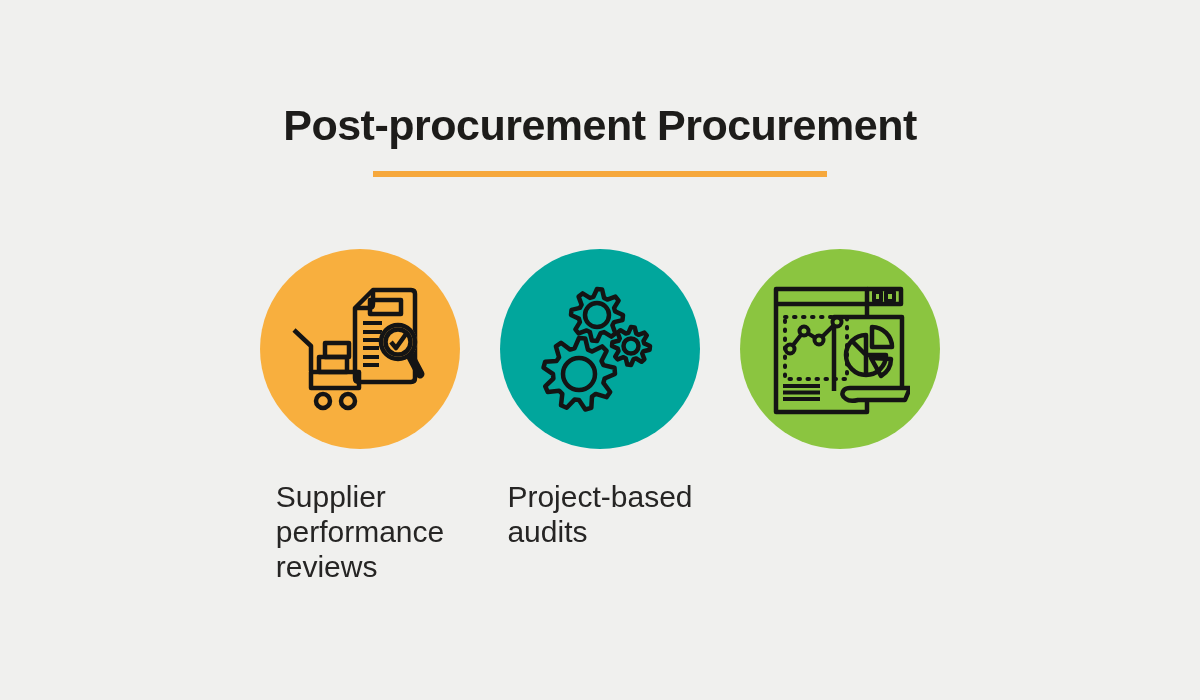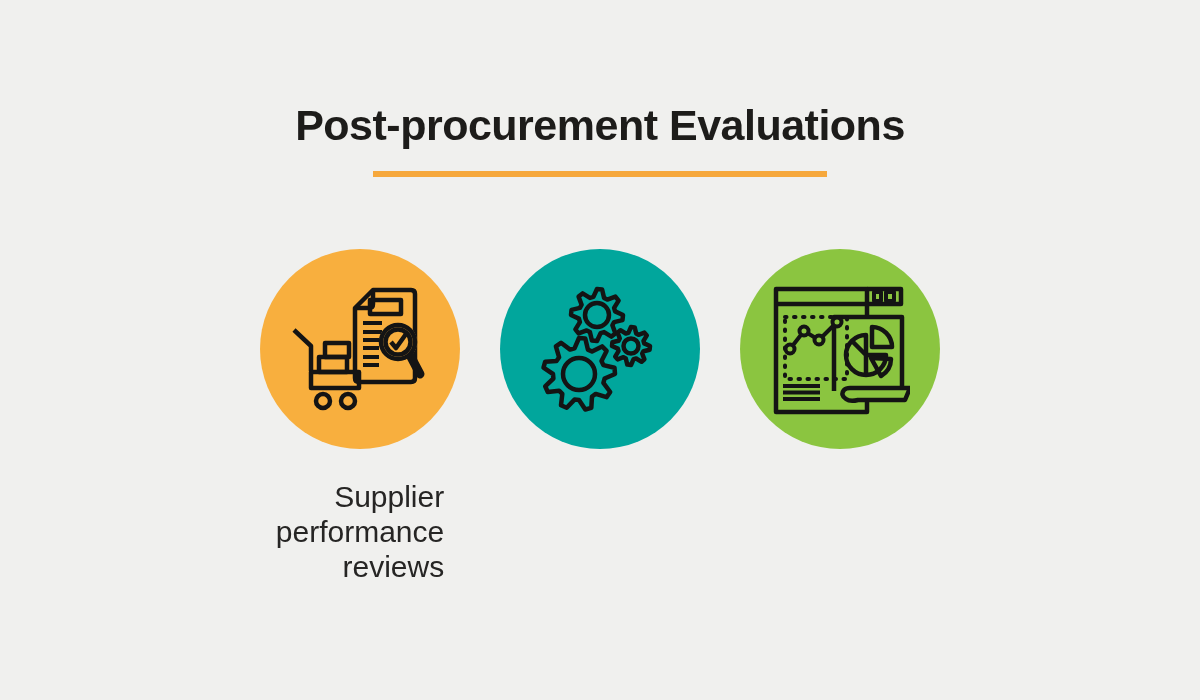--- a/index.html
+++ b/index.html
@@ -78,31 +78,31 @@
   }
   .icon-svg .handle {
     stroke-width: 9;
     stroke-linecap: round;
   }
 
   .item-label {
     margin-top: 30px;
     font-size: 30px;
     line-height: 35px;
-    text-align: right;
+    text-align: left;
     color: var(--label-color, #262524);
     white-space: pre-line;
   }
 </style>
 </head>
 <body>
 
 <div class="canvas" style="--page-bg: #F0F0EE;">
 
-  <div class="title" style="--title-color: #1D1C1A;">Post-procurement Evaluations</div>
+  <div class="title" style="--title-color: #1D1C1A;">Post-procurement Procurement</div>
 
   <div class="title-underline" style="--underline-color: #F6A83C;"></div>
 
   <div class="items-row">
 
     <div class="item">
       <div class="circle" style="--bg: #F8AF3E;">
         <svg class="icon-svg" width="140" height="140" viewBox="0 0 140 140">
 
           <path class="ln" d="M 83 11 H 121 Q 125 11 125 15 V 99 Q 125 103 121 103 H 69 Q 65 103 65 99 V 29 Z"></path>
@@ -133,20 +133,22 @@
       <div class="circle" style="--bg: #01A69C;">
         <svg class="icon-svg" width="140" height="140" viewBox="0 0 140 140">
           <path class="ln" d="M67.0 10.0L72.1 10.5L74.1 18.9L77.3 20.6L85.4 17.6L88.6 21.6L84.1 28.9L85.1 32.4L93.0 36.0L92.5 41.1L84.1 43.1L82.4 46.3L85.4 54.4L81.4 57.6L74.1 53.1L70.6 54.1L67.0 62.0L61.9 61.5L59.9 53.1L56.7 51.4L48.6 54.4L45.4 50.4L49.9 43.1L48.9 39.6L41.0 36.0L41.5 30.9L49.9 28.9L51.6 25.7L48.6 17.6L52.6 14.4L59.9 18.9L63.4 17.9Z"></path>
           <circle class="ln" cx="67" cy="36" r="12"></circle>
           <path class="ln" d="M101.0 48.0L104.7 48.4L106.2 54.5L108.5 55.8L114.4 53.6L116.8 56.4L113.5 61.8L114.2 64.4L120.0 67.0L119.6 70.7L113.5 72.2L112.2 74.5L114.4 80.4L111.6 82.8L106.2 79.5L103.6 80.2L101.0 86.0L97.3 85.6L95.8 79.5L93.5 78.2L87.6 80.4L85.2 77.6L88.5 72.2L87.8 69.6L82.0 67.0L82.4 63.3L88.5 61.8L89.8 59.5L87.6 53.6L90.4 51.2L95.8 54.5L98.4 53.8Z"></path>
           <circle class="ln" cx="101" cy="67" r="7.5"></circle>
           <path class="ln" d="M49.0 59.0L55.3 59.5L57.9 70.6L62.0 72.5L72.1 67.4L76.6 71.9L71.5 82.0L73.4 86.1L84.5 88.7L85.0 95.0L74.6 99.5L73.4 103.9L80.2 113.0L76.6 118.1L65.7 114.9L62.0 117.5L61.3 128.8L55.3 130.5L49.0 121.0L44.5 120.6L36.7 128.8L31.0 126.2L32.3 114.9L29.1 111.7L17.8 113.0L15.2 107.3L23.4 99.5L23.0 95.0L13.5 88.7L15.2 82.7L26.5 82.0L29.1 78.3L25.9 67.4L31.0 63.8L40.1 70.6L44.5 69.4Z"></path>
           <circle class="ln" cx="49" cy="95" r="16"></circle>
         </svg>
       </div>
+      <div class="item-label" style="--label-color: #262524;">Project-based
+audits</div>
     </div>
 
     <div class="item">
       <div class="circle" style="--bg: #8BC540;">
         <svg class="icon-svg" width="140" height="140" viewBox="0 0 140 140">
 
           <rect class="ln" x="6" y="10" width="91" height="123"></rect>
           <path class="ln" d="M 97 10 H 131 V 25 H 6"></path>
           <rect class="ln ln-thin" x="104" y="13" width="7" height="9"></rect>
           <rect class="ln ln-thin" x="116" y="13" width="8" height="9"></rect>

